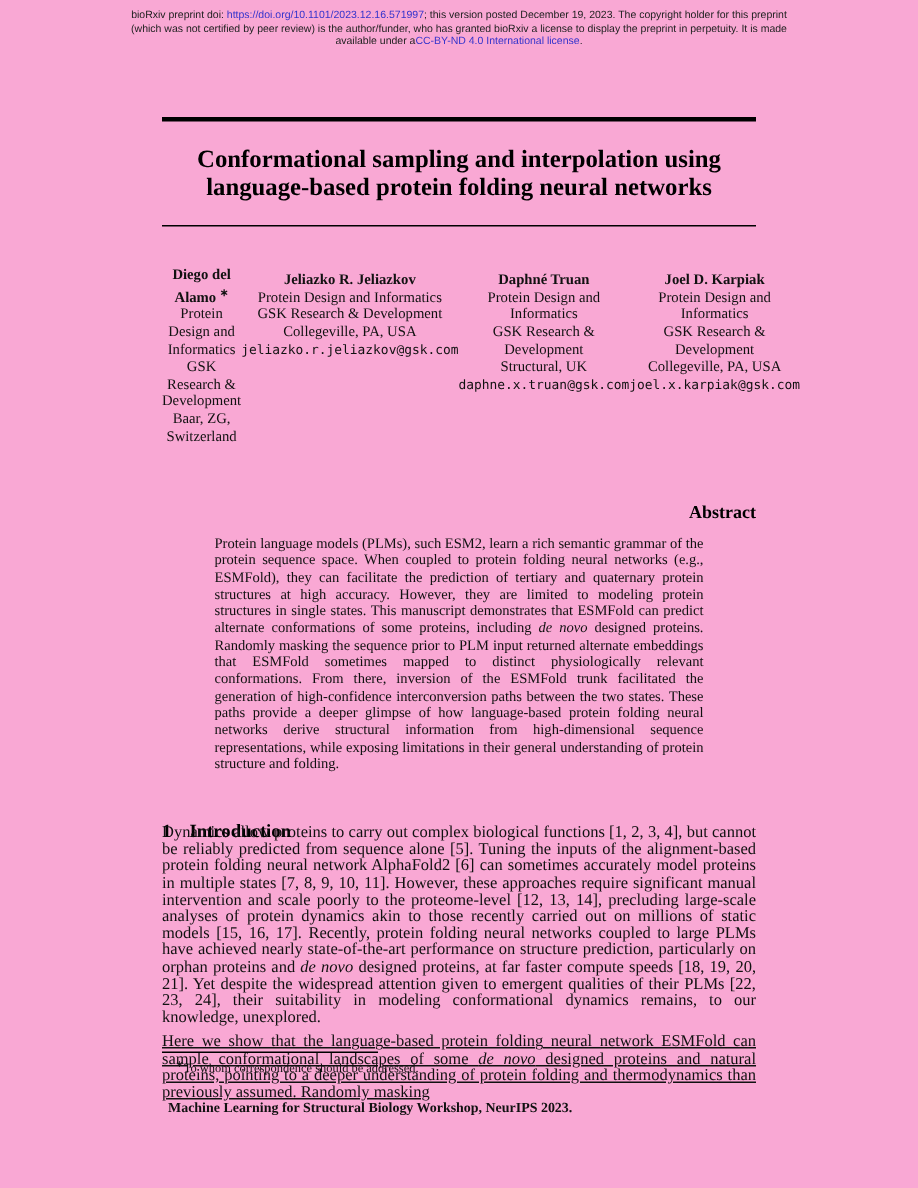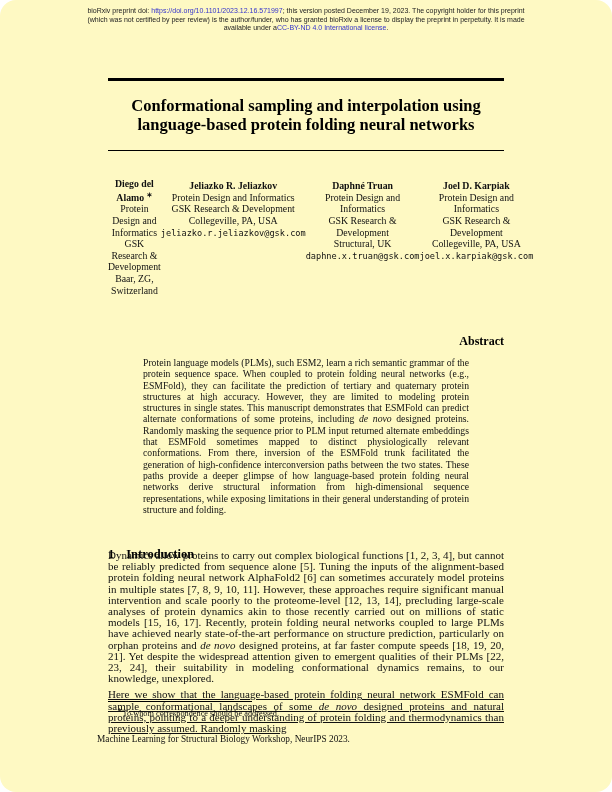--- a/index.html
+++ b/index.html
@@ -1,24 +1,23 @@
 <!DOCTYPE html>
 <html style="--link: #3333cc;"><head>
 <meta charset="utf-8">
 <style>
   :root { --link: #3333cc; }
   html, body { margin: 0; padding: 0; background: #ffffff; }
   .page {
     position: relative;
     width: 612px; height: 792px;
-    background: #fef9c3;
+    background: #f9a8d4;
     font-family: "Liberation Serif", serif;
     color: #111111;
     overflow: hidden;
-    border-radius: 16px;
   }
   .link { color: var(--link); text-decoration: none; cursor: pointer; }
   .it { font-style: italic; }
 
   .notice {
     position: absolute; top: 7px; left: 41px; width: 530px;
     font-family: "Liberation Sans", sans-serif;
     font-size: 7px; line-height: 8.6px; text-align: center; color: #222222;
   }
 
@@ -58,21 +57,21 @@
   .intro p { margin: 0; text-align: justify; font-size: 11px; line-height: 11.2px; }
   .intro p + p { margin-top: 5px; text-decoration: underline; }
 
   .foot-rule { position: absolute; top: 701px; left: 108px; width: 144px; height: 1px; background: #000000; }
   .footnote {
     position: absolute; top: 705px; left: 108px; width: 396px;
     font-size: 8.3px; line-height: 10px; text-indent: 9px;
   }
   .footnote sup { font-size: 6.5px; }
 
-  .footer { position: absolute; top: 734px; left: 97px; font-size: 9.3px; }
+  .footer { position: absolute; top: 734px; left: 112px; font-size: 9.3px; font-weight: bold; }
 </style>
 </head>
 <body>
 
 <div class="page">
 
   <div class="notice">
     <div><span>bioRxiv preprint doi: </span><span class="link">https://doi.org/10.1101/2023.12.16.571997</span><span>; this version posted December 19, 2023. The copyright holder for this preprint</span></div>
     <div><span>(which was not certified by peer review) is the author/funder, who has granted bioRxiv a license to display the preprint in perpetuity. It is made</span></div>
     <div><span>available under a</span><span class="link">CC-BY-ND 4.0 International license</span><span>.</span></div>

